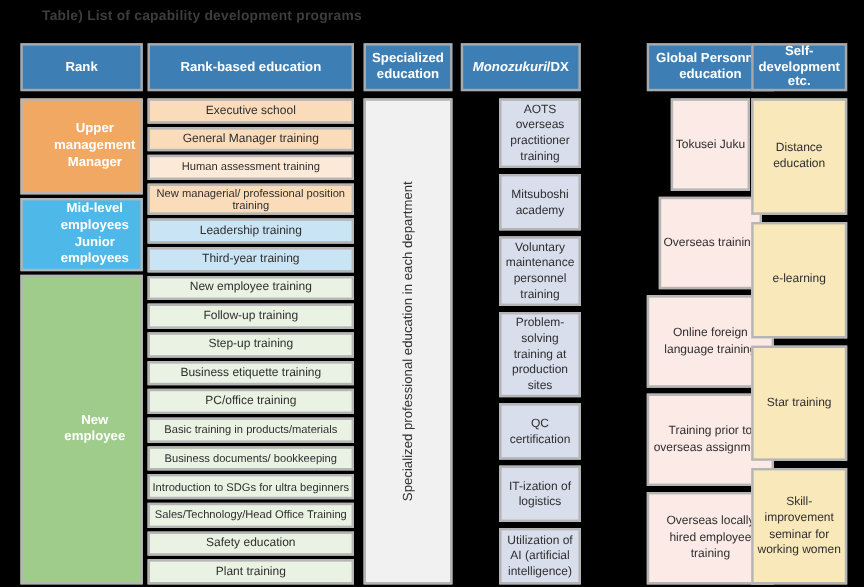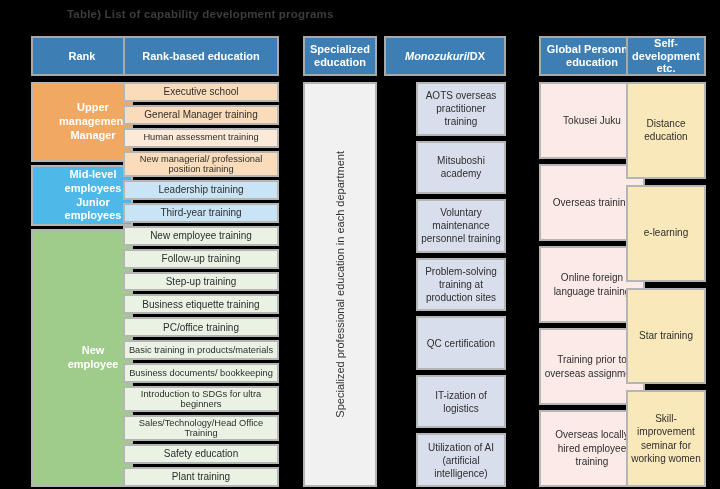--- a/index.html
+++ b/index.html
@@ -2,43 +2,43 @@
 <html><head>
 <meta charset="utf-8">
 <style>
   html,body { margin:0; padding:0; background:#000; }
   .canvas {
     position:relative; width:720px; height:489px; background:#000;
     font-family:"Liberation Sans", sans-serif; overflow:hidden;
   }
   .title {
     position:absolute; left:35px; top:8px;
-    font-size:11.5px; font-weight:bold; color:#3d3d3d; letter-spacing:.2px;margin-left:32px;
+    font-size:11.5px; font-weight:bold; color:#3d3d3d; letter-spacing:.2px;
   }
   .hdr {
     position:absolute; top:36px; height:40px; box-sizing:border-box;
     background:#3d7eb5; border:2px solid #a9a9a9;
     color:#fff; font-weight:bold; font-size:11px; line-height:1.15;
     display:flex; align-items:center; justify-content:center; text-align:center;
     padding:0 2px;
   }
   .col {
     position:absolute; top:82px; height:405px; box-sizing:border-box;
     display:flex; flex-direction:column;
   }
   .cell {
     box-sizing:border-box; border:2px solid #b5b5b5;
     display:flex; align-items:center; justify-content:center; text-align:center;
     color:#2e2e2e; font-size:10px; line-height:1.15; padding:1px 2px;
   }
   
-  .x-rank  { left:17px;  width:102px;margin-left:14px; }
-  .x-rbe   { left:123px; width:156px; }
+  .x-rank  { left:17px;  width:102px; }
+  .x-rbe   { left:123px; width:172px; }
   .x-spec  { left:303px; width:74px;  }
-  .x-mono  { left:384px; width:122px; }
+  .x-mono  { left:384px; width:100px; }
   .x-glob  { left:539px; width:106px; }
   .x-self  { left:626px; width:80px;  }
   
   .col-rank { gap:3px; }
   .rank-cell { color:#fff; font-weight:bold; font-size:11px; line-height:1.25;padding-left:24px; }
   .rank-upper { background:#f1a863; flex:0 0 80px; }
   .rank-mid   { background:#4eb9e9; flex:0 0 59px; }
   .rank-new   { background:#a0cc8b; flex:1; }
   
   .col-rbe { gap:3px; }
@@ -51,21 +51,21 @@
   
   .col-spec .cell { flex:1; background:#f1f1f1; }
   .vtext {
     writing-mode:vertical-rl; transform:rotate(180deg);
     font-size:11px; color:#333; white-space:nowrap;
   }
   
   .col-mono { gap:5px;padding-left:32px; }
   .col-mono .cell { flex:1; background:#d9deec; line-height:1.3; }
   
-  .col-glob { gap:5px; }
+  .col-glob { gap:5px;align-items:center; }
   .col-glob .cell { flex:1; background:#fbeae6; line-height:1.35; }
   
   .col-self { gap:6px; }
   .col-self .cell { flex:1; background:#f9e8ba; line-height:1.35; }
 </style>
 </head>
 <body>
 
 <div class="canvas">
 

